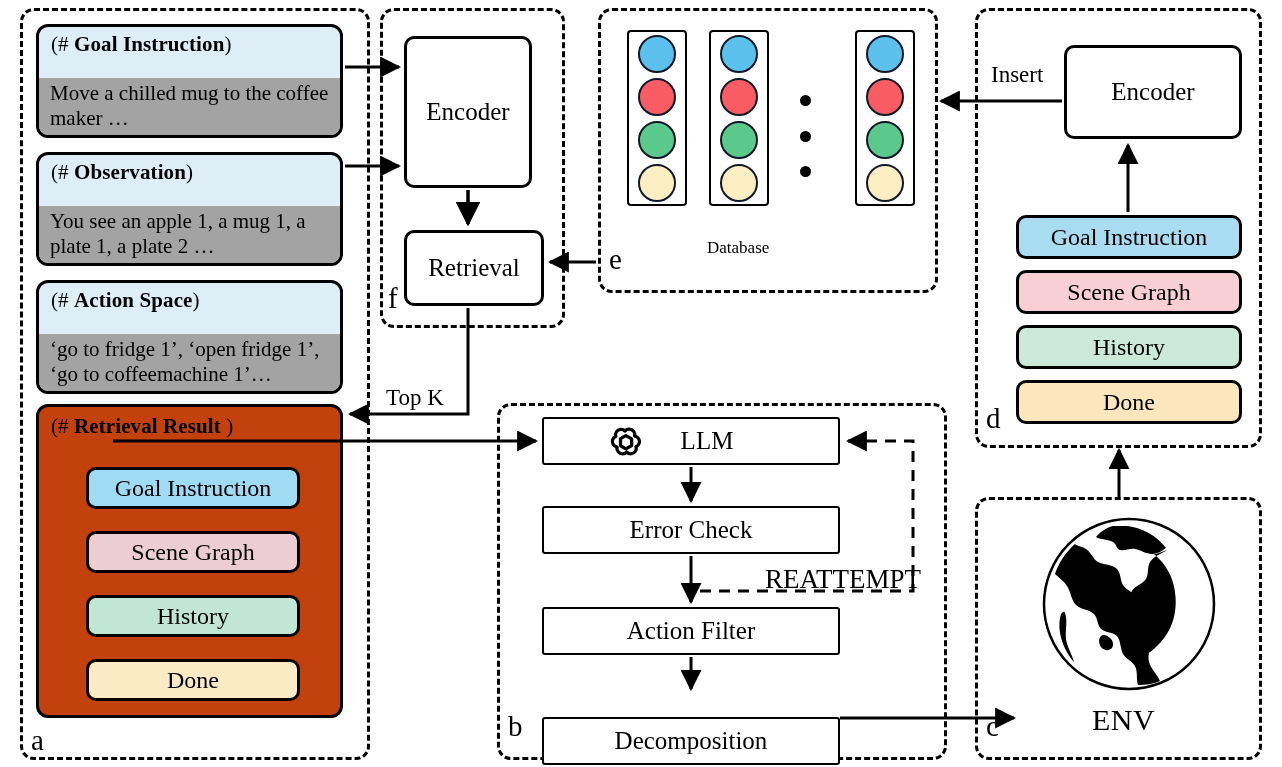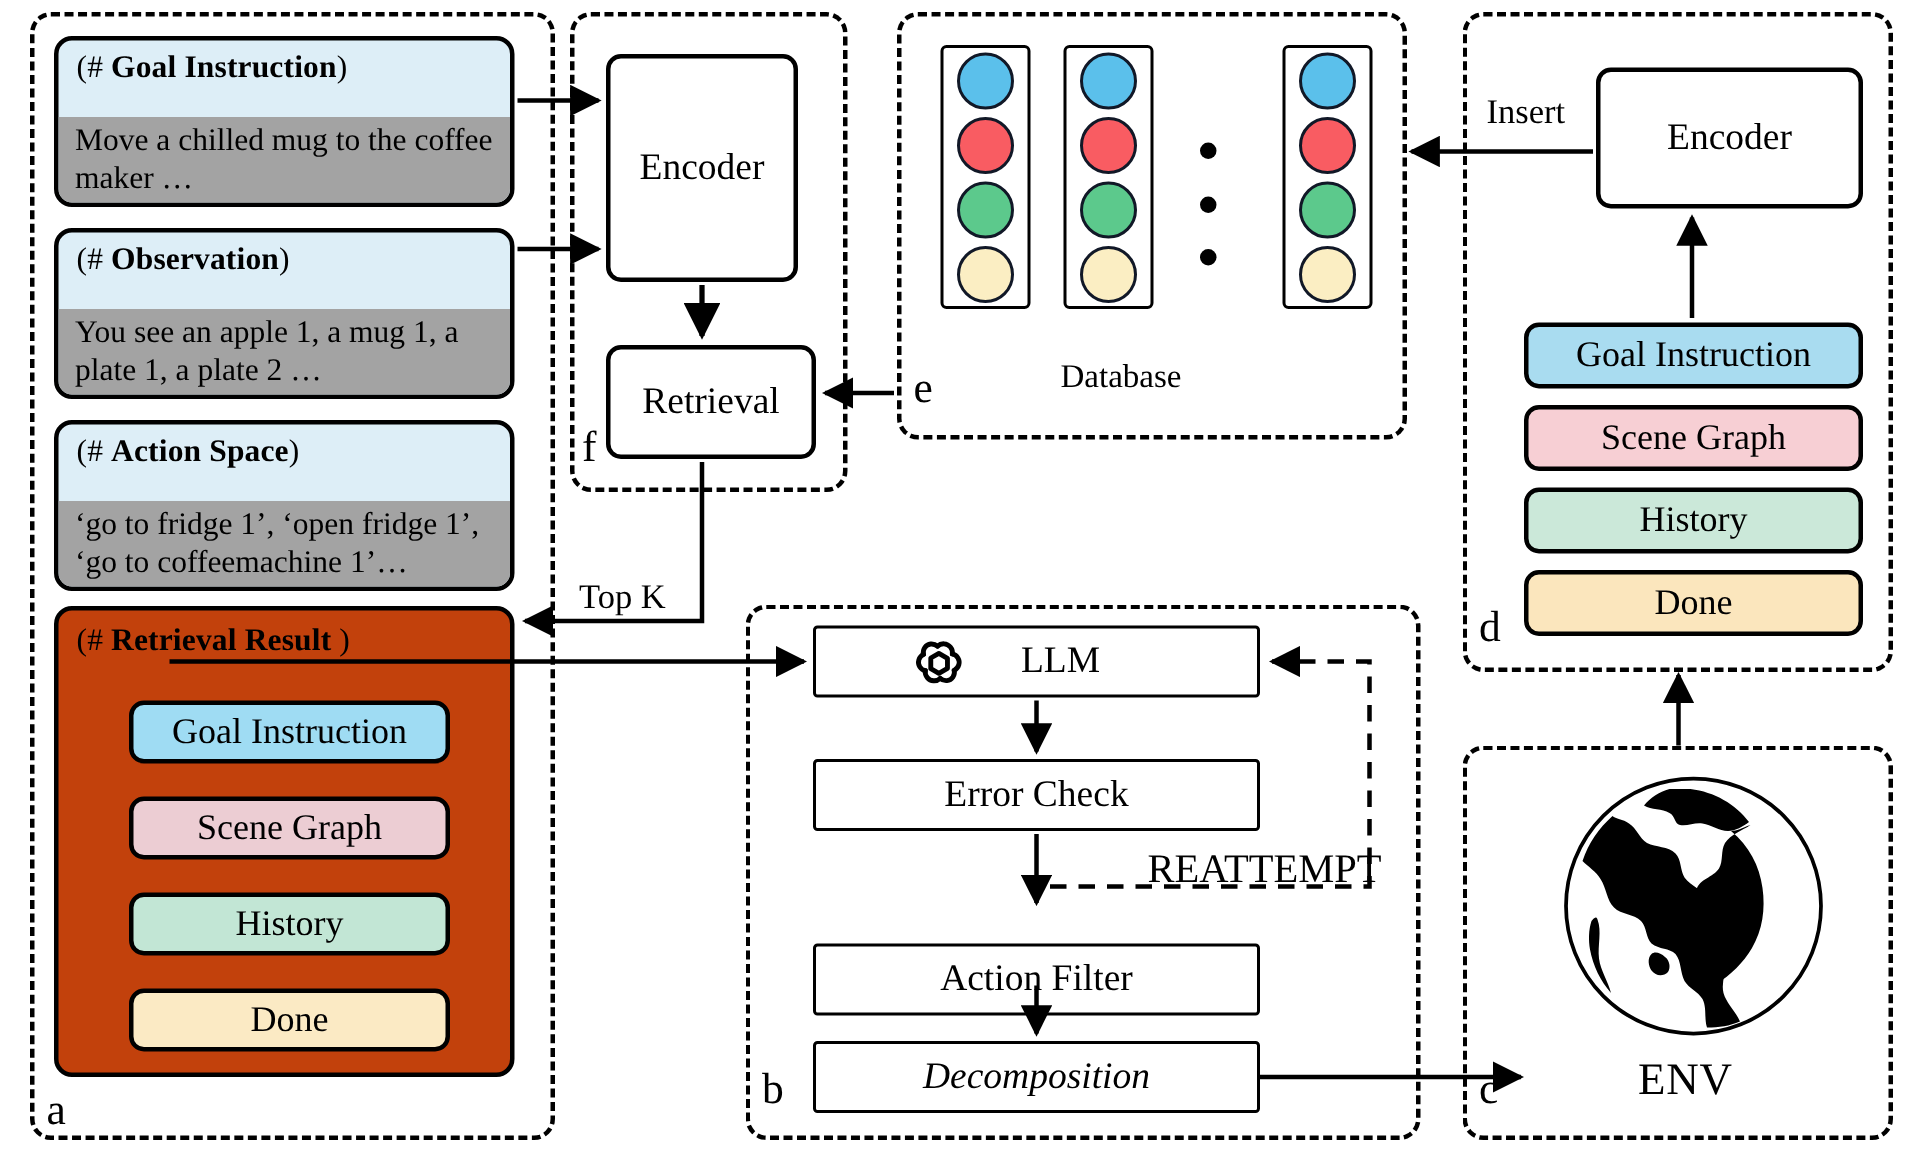--- a/index.html
+++ b/index.html
@@ -24,21 +24,21 @@
   .chipwrap{position:absolute;box-sizing:border-box;border:3px solid #000;border-radius:12px;background:#c2410c;}
   .chip{box-sizing:border-box;border:3px solid #000;border-radius:10px;
         display:flex;align-items:center;justify-content:center;font-size:24px;line-height:1;}
 
   
   .dbcol{position:absolute;box-sizing:border-box;border:2.5px solid #000;border-radius:4px;background:#fff;
          display:flex;flex-direction:column;align-items:center;justify-content:space-around;}
   .dbdot{width:38px;height:38px;border-radius:50%;border:2.5px solid #111827;box-sizing:border-box;}
   .vdots{position:absolute;display:flex;flex-direction:column;justify-content:space-between;align-items:center;}
   .vdot{width:11px;height:11px;border-radius:50%;background:#000;}
-  .dblabel{position:absolute;font-size:22px;}
+  .dblabel{position:absolute;font-size:17px;}
 
   svg.wires{position:absolute;left:0;top:0;width:1282px;height:767px;pointer-events:none;}
   .wlabel{position:absolute;font-size:23px;background:#fff;padding:0 3px;line-height:1.1;}
   .wlabel.small{font-size:27px;}
 
   .envlabel{position:absolute;font-size:30px;letter-spacing:.5px;text-align:right;}
   .globe{position:absolute;}
   .llmlogo{position:absolute;}
 </style>
 </head>
@@ -168,25 +168,25 @@
         </g>
       </svg>
     </span>
     <span style="position:relative;left:16px;">LLM</span>
   </div>
 
   <div class="solidbox" style="left:542px;top:506px;width:298px;height:48px;border-width:2px;border-radius:3px;">
     <span>Error Check</span>
   </div>
 
-  <div class="solidbox" style="left:542px;top:629px;width:298px;height:48px;border-width:2px;border-radius:3px;">
+  <div class="solidbox" style="left:542px;top:607px;width:298px;height:48px;border-width:2px;border-radius:3px;">
     <span>Action Filter</span>
   </div>
 
-  <div class="solidbox" style="left:542px;top:694px;width:298px;height:48px;border-width:2px;border-radius:3px;font-style:italic;">
+  <div class="solidbox" style="left:542px;top:717px;width:298px;height:48px;border-width:2px;border-radius:3px;">
     <span>Decomposition</span>
   </div>
 
   <div class="wlabel small" style="left:762px;top:565px;">REATTEMPT</div>
 
   <div class="panel" style="left:975px;top:497px;width:287px;height:263px;">
   </div>
   <div class="panel-letter" style="left:986px;top:712px;">c</div>
 
   <div class="globe" style="left:1039px;top:514px;width:180px;height:180px;">

